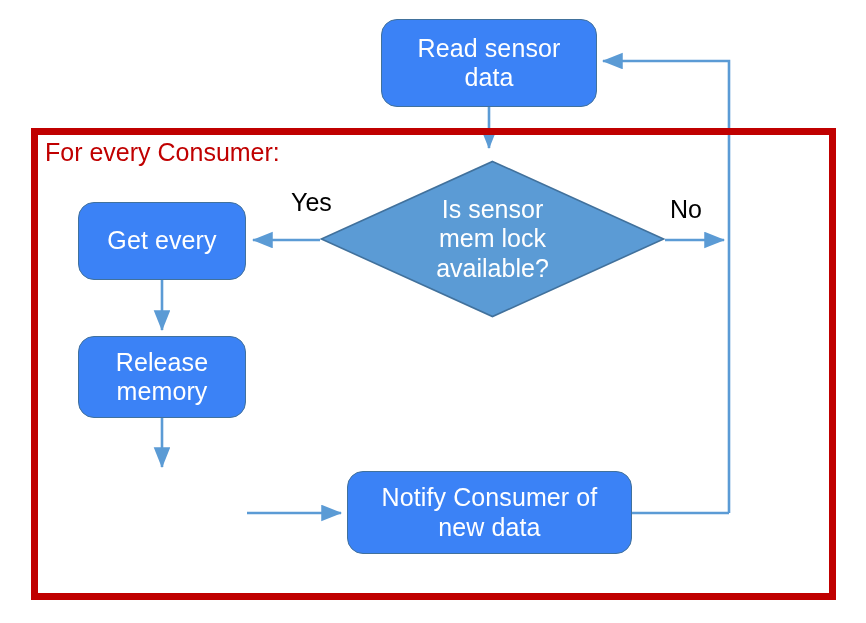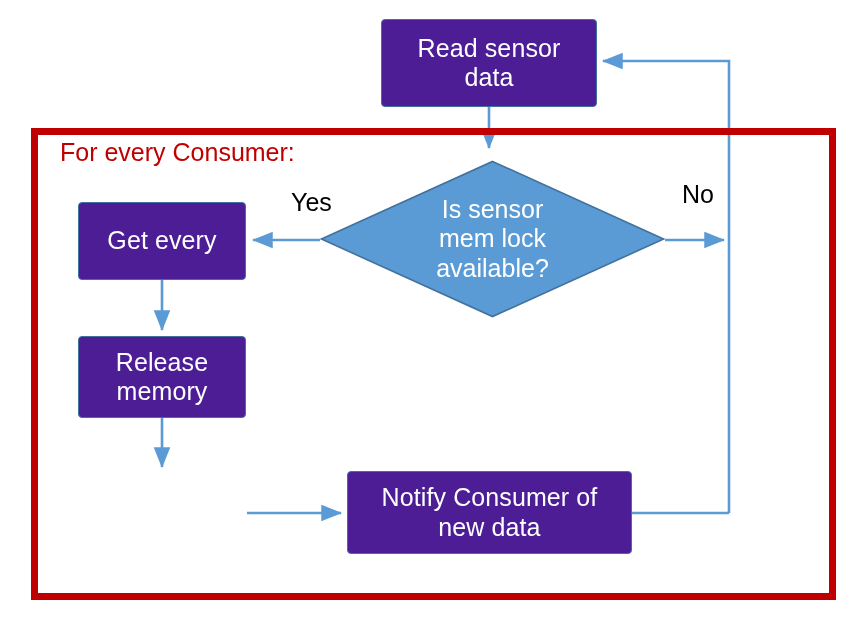--- a/index.html
+++ b/index.html
@@ -31,23 +31,23 @@
     display: flex;
     align-items: center;
     justify-content: center;
     text-align: center;
     color: #ffffff;
     font-size: 25px;
     line-height: 1.18;
     letter-spacing: 0.1px;
   }
   .proc {
-    background: #4c1d95;
+    background: #3b82f6;
     border: 1.4px solid #41719C;
-    border-radius: 4px;
+    border-radius: 16px;
   }
   .node .label {
     display: block;
     padding: 0 6px;
     white-space: pre-line;
   }
   .decision-wrap {
     position: absolute;
   }
   .decision-text {
@@ -77,21 +77,20 @@
     box-sizing: border-box;
     border: 7px solid #C00000;
     background: transparent;
   }
   .group-title {
     position: absolute;
     color: #C00000;
     font-size: 25px;
     line-height: 1;
     white-space: nowrap;
-    margin-left: 15px;
   }
 </style>
 </head>
 <body>
 
 <div id="canvas">
 
   <svg class="layer" viewBox="0 0 866 623">
     <defs>
       <marker id="arrowblue" markerWidth="9" markerHeight="9" refX="7.6" refY="3.2" orient="auto" markerUnits="strokeWidth">
@@ -157,15 +156,15 @@
   </div>
 
 
   <div class="node proc" style="left:347px; top:471px; width:285px; height:83px;">
     <span class="label">Notify Consumer of
 new data</span>
   </div>
 
   <div class="edge-label" style="left:263px; top:190px;margin-left:28px;">Yes</div>
 
-  <div class="edge-label" style="left:670px; top:182px;margin-left:12px;">No</div>
+  <div class="edge-label" style="left:670px; top:197px;">No</div>
 
 </div>
 
 </body></html>

